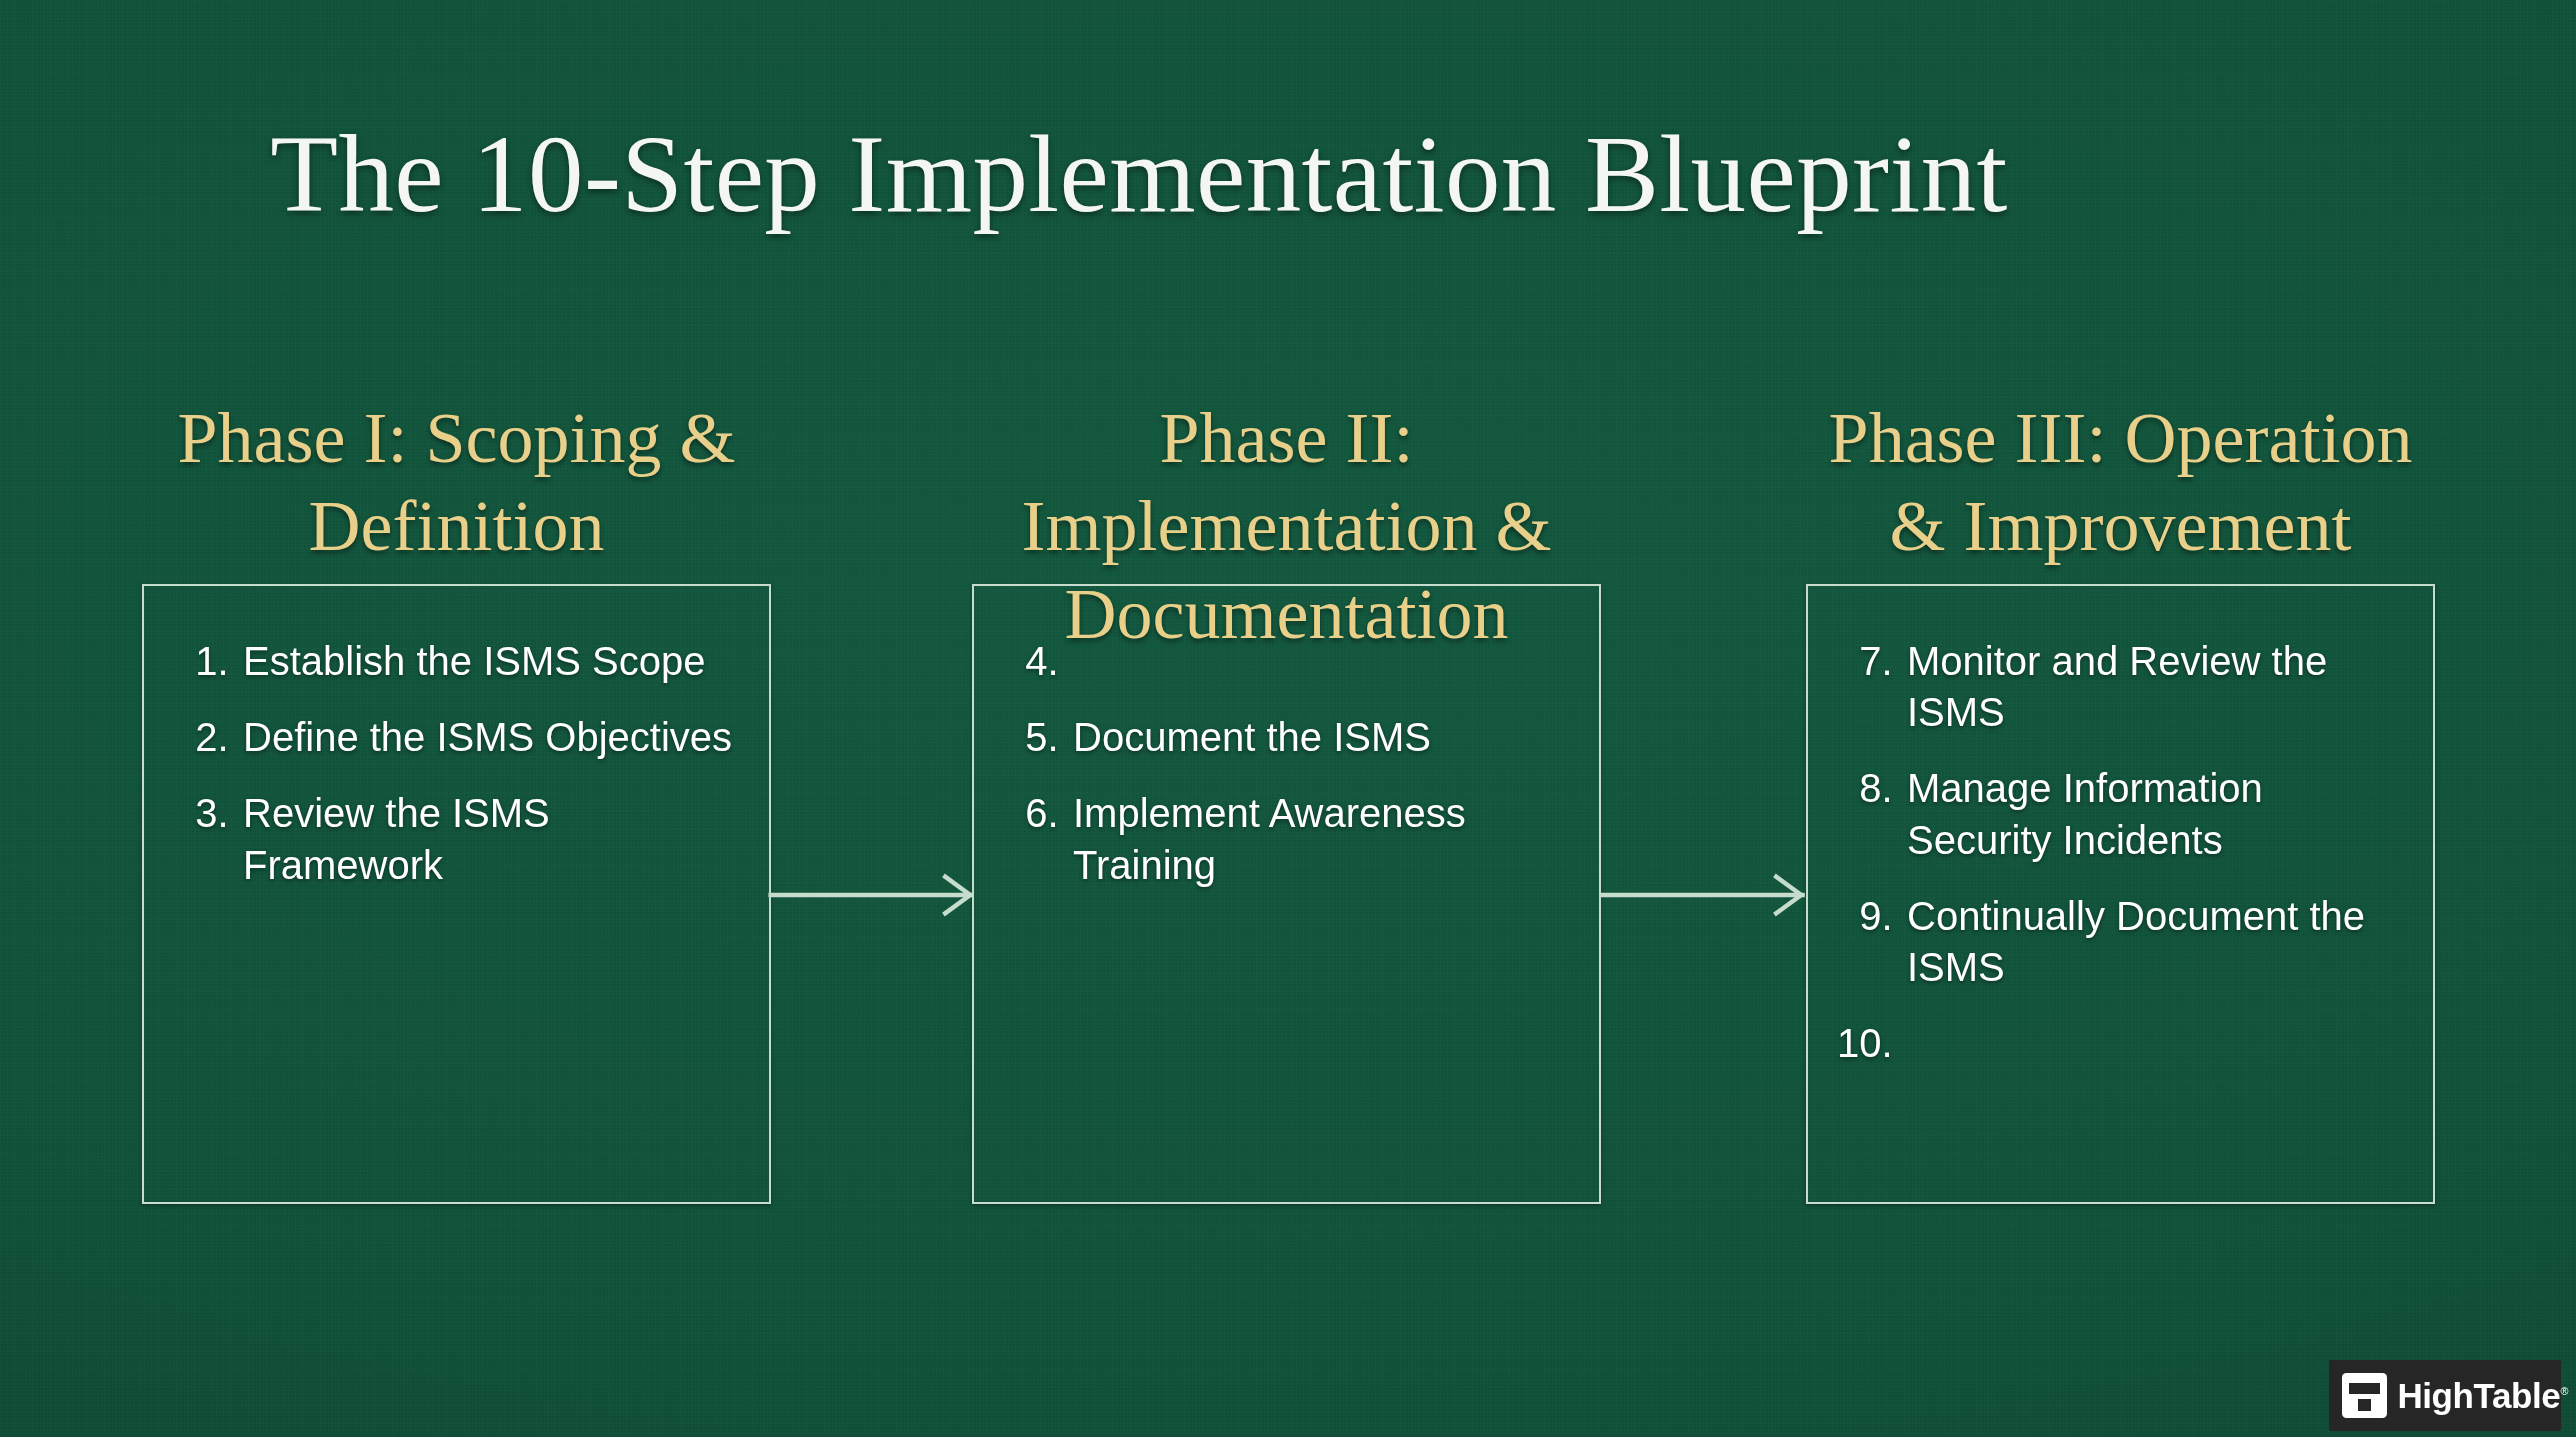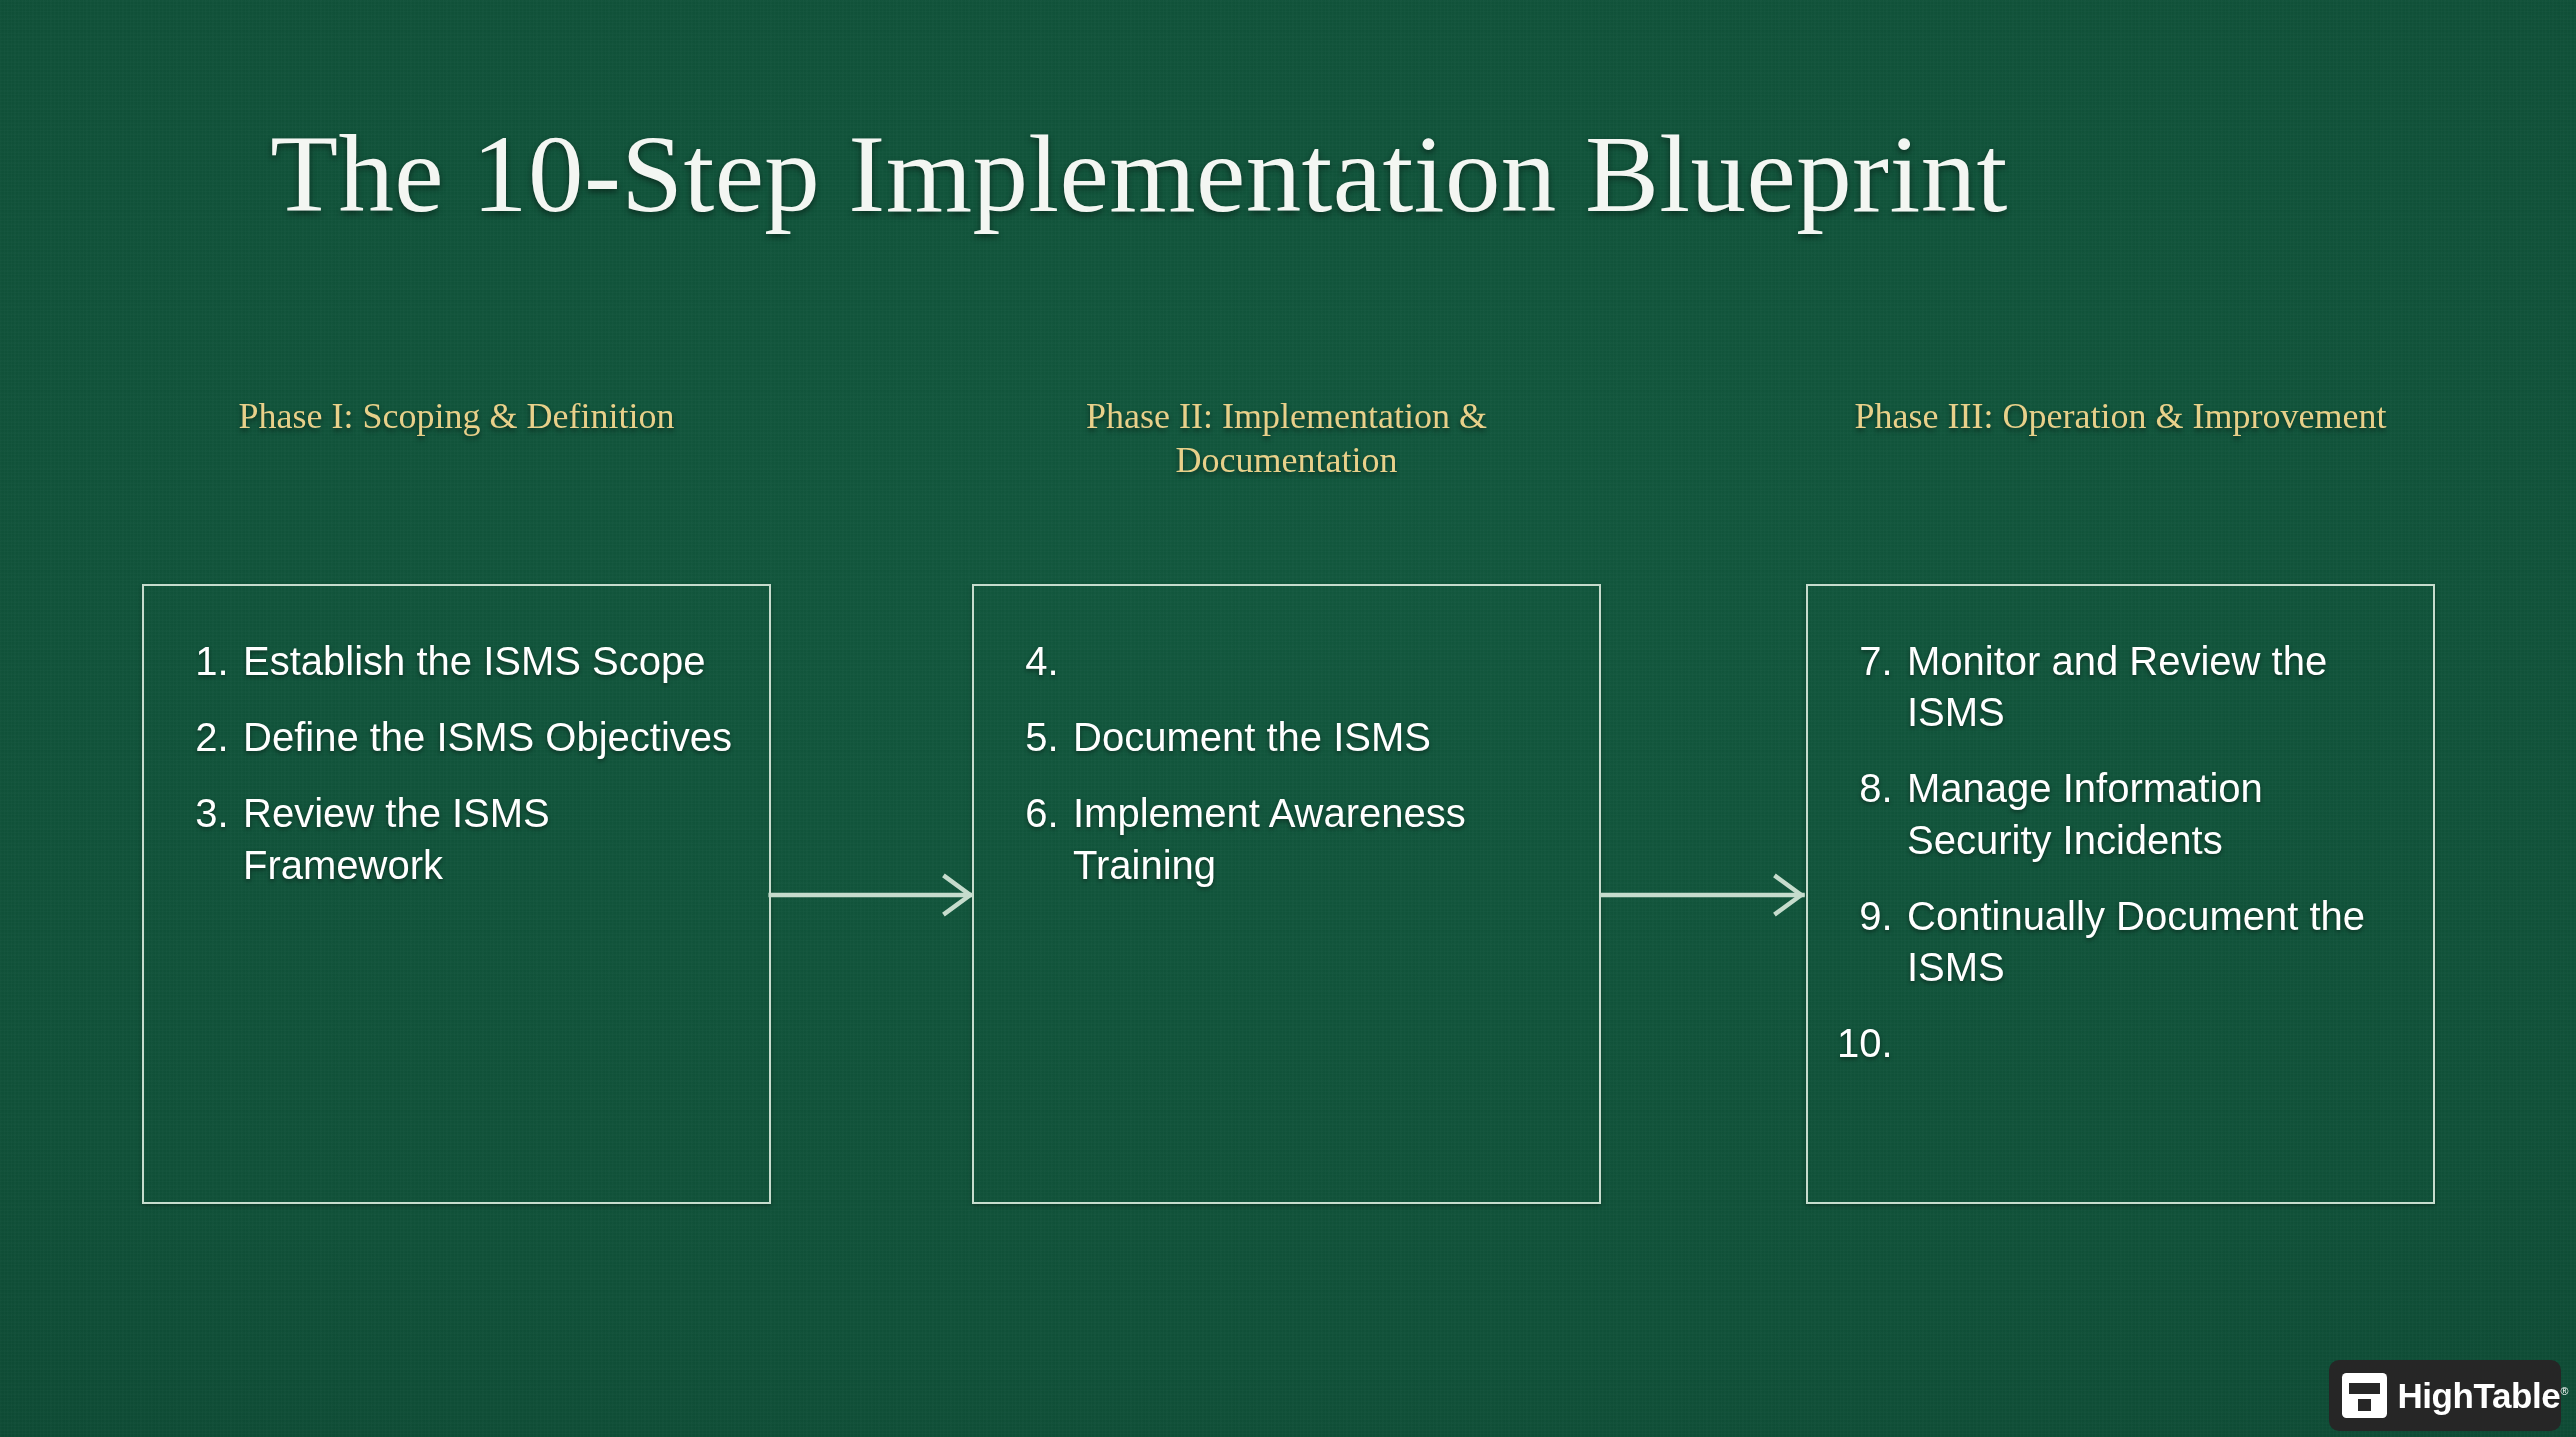--- a/index.html
+++ b/index.html
@@ -51,21 +51,21 @@
     position: absolute;
     top: 395px;
     width: 629px;
   }
   #col-0 { left: 142px; }
   #col-1 { left: 972px; }
   #col-2 { left: 1806px; }
 
   .phase-heading {
     font-family: "Liberation Serif", "DejaVu Serif", serif;
-    font-size: 36px;
+    font-size: 72px;
     line-height: 1.22;
     color: #e8d08a;
     text-align: center;
     text-shadow: 0 2.7px 5.4px rgba(0,0,0,0.45);
     padding: 0 3.6px;
     min-height: 137px;
   }
 
   .step-box {
     position: absolute;
@@ -121,21 +121,21 @@
   .arrow svg { display: block; overflow: visible; }
 
   
   #logo {
     position: absolute;
     left: 2329px;
     top: 1360px;
     width: 232px;
     height: 71px;
     background: #262626;
-    border-radius: 10px;
+    border-radius: 2px;
     display: flex;
     align-items: center;
     padding-left: 12.6px;
     box-sizing: border-box;
   }
   #logo-mark {
     position: relative;
     width: 45px;
     height: 45px;
     background: #ffffff;

